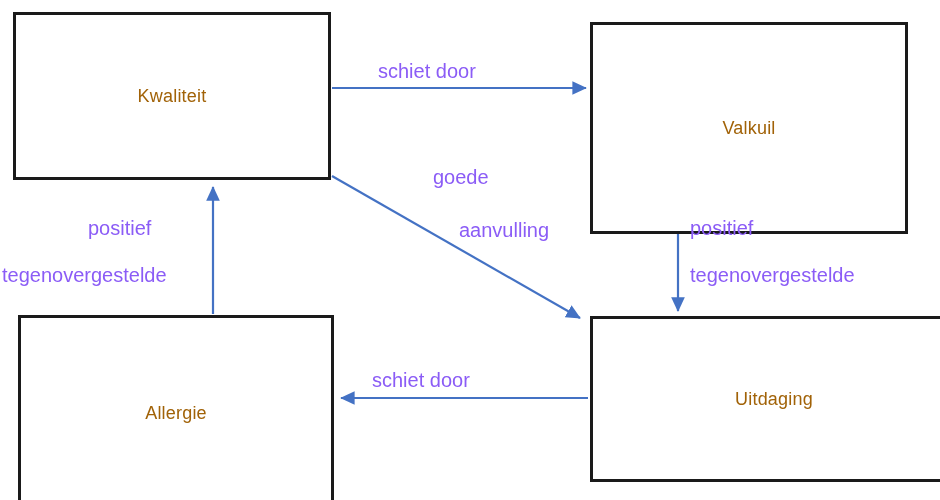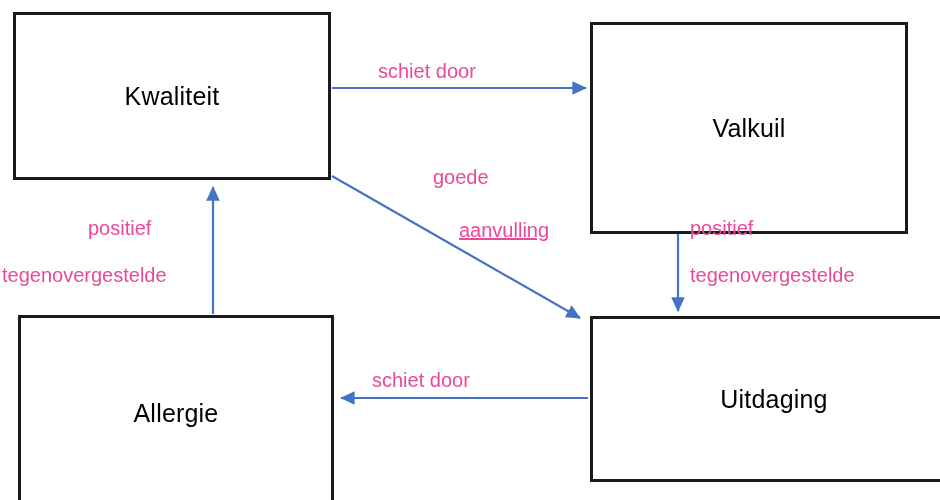--- a/index.html
+++ b/index.html
@@ -21,48 +21,48 @@
     box-sizing: border-box;
     border: 3px solid #1a1a1a;
     background: #ffffff;
     display: flex;
     align-items: center;
     justify-content: center;
     z-index: 3;
   }
   .node-label {
     font-family: "Liberation Sans", sans-serif;
-    font-size: 25px;
-    color: #000000;
+    font-size: 18px;
+    color: #a16207;
     letter-spacing: 0.2px;
     white-space: nowrap;
   }
   #node-kwaliteit { left: 13px;  top: 12px;  width: 318px; height: 168px; }
   #node-valkuil   { left: 590px; top: 22px;  width: 318px; height: 212px; }
   #node-allergie  { left: 18px;  top: 315px; width: 316px; height: 196px; }
   #node-uitdaging { left: 590px; top: 316px; width: 368px; height: 166px; }
 
   #edge-layer {
     position: absolute;
     left: 0; top: 0;
     width: 940px;
     height: 500px;
     z-index: 2;
   }
   .edge-label {
     position: absolute;
     font-family: "Liberation Sans", sans-serif;
     font-size: 20px;
-    color: #ec4899;
+    color: #8b5cf6;
     white-space: nowrap;
     z-index: 4;
   }
   #label-schiet-door-top    { left: 378px; top: 60px; }
   #label-goede              { left: 433px; top: 166px; }
-  #label-aanvulling         { left: 459px; top: 219px; text-decoration: underline; }
+  #label-aanvulling         { left: 459px; top: 219px; }
   #label-positief-left      { left: 88px;  top: 217px; }
   #label-tegenovergestelde-left { left: 2px; top: 264px; }
   #label-positief-right     { left: 690px; top: 217px; }
   #label-tegenovergestelde-right{ left: 690px; top: 264px; }
   #label-schiet-door-bottom { left: 372px; top: 369px; }
 </style>
 </head>
 <body>
 
 <div id="canvas">

